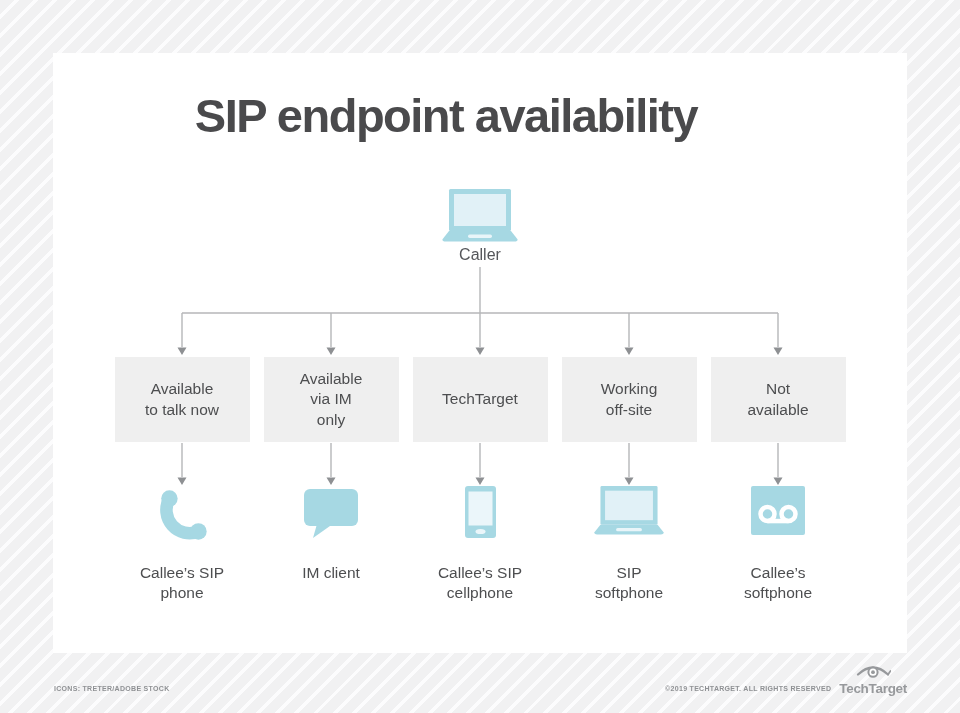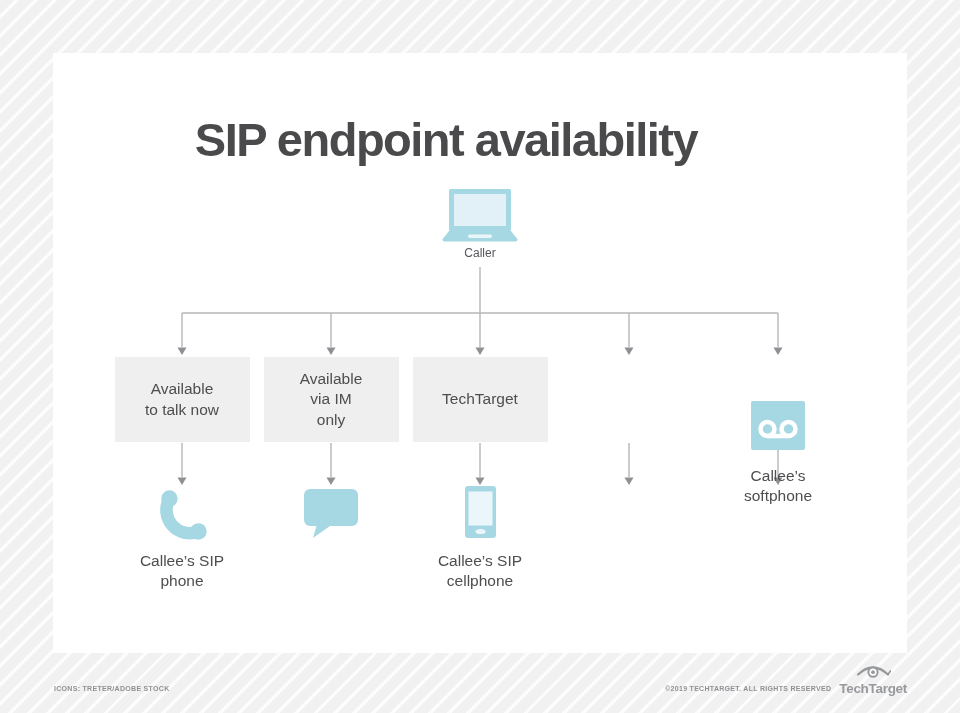--- a/index.html
+++ b/index.html
@@ -3,41 +3,41 @@
 <meta charset="utf-8">
 <style>
   html,body{margin:0;padding:0;background:#e8e8e9;}
   .stage{
     position:relative;width:960px;height:713px;overflow:hidden;
     font-family:"Liberation Sans",sans-serif;
     background:repeating-linear-gradient(135deg,#f1f1f2 0px,#f1f1f2 10px,#fcfcfd 10px,#fcfcfd 13.5px);
   }
   .card{position:absolute;left:53px;top:53px;width:854px;height:600px;background:#ffffff;}
   .page-title{
-    position:absolute;left:0;top:112px;width:892px;text-align:center;
+    position:absolute;left:0;top:88px;width:892px;text-align:center;
     font-size:47px;font-weight:bold;letter-spacing:-1.5px;color:#4a4a4c;
   }
   .caller-icon{position:absolute;left:442px;top:189px;width:76px;height:53px;}
   .caller-label{
     position:absolute;left:405px;top:246px;width:150px;text-align:center;
-    font-size:12px;color:#55565a;
+    font-size:16px;color:#55565a;
   }
   .connectors{position:absolute;left:0;top:0;pointer-events:none;}
   .connectors .wire{stroke:#b6b7b9;stroke-width:1.4;fill:none;}
   .connectors .arrowhead{fill:#8e9093;stroke:none;}
   .column{position:absolute;top:357px;width:150px;}
   .c1{left:107px}.c2{left:256px}.c3{left:405px}.c4{left:554px}.c5{left:703px}
   .status-box{
     width:135px;height:85px;margin:0 auto;background:#efefef;
     display:flex;align-items:center;justify-content:center;text-align:center;
     font-size:15.5px;line-height:1.3;color:#4d4e50;white-space:pre-line;
   }
   .icon-wrap{height:53px;margin-top:44px;display:flex;align-items:flex-start;justify-content:center;}
   .endpoint-label{
-    margin-top:12px;font-size:15.5px;line-height:1.28;color:#4d4e50;
+    margin-top:24px;font-size:15.5px;line-height:1.28;color:#4d4e50;
     text-align:center;white-space:pre-line;
   }
   .footer-credits{
     position:absolute;left:54px;top:685px;font-size:7px;font-weight:bold;
     letter-spacing:0.3px;color:#8f9194;
   }
   .footer-right{
     position:absolute;right:53px;top:662px;display:flex;align-items:flex-end;gap:8px;
   }
   .footer-copyright{
@@ -97,37 +97,54 @@
   <div class="column c2">
     <div class="status-box">Available
 via IM
 only</div>
     <div class="icon-wrap">
       <svg width="56" height="52" viewBox="0 0 56 52">
         <rect x="1" y="3" width="54" height="37" rx="6" fill="#a6d8e3"></rect>
         <path d="M14 38 L10 52 L27 40 Z" fill="#a6d8e3"></path>
       </svg>
     </div>
+    <div class="endpoint-label">IM client</div>
   </div>
 
   <div class="column c3">
     <div class="status-box">TechTarget</div>
     <div class="icon-wrap">
       <svg width="31" height="52" viewBox="0 0 31 52">
         <rect x="0" y="0" width="31" height="52" rx="3" fill="#a6d8e3"></rect>
         <rect x="3.5" y="5.5" width="24" height="34" fill="#ebf6fa"></rect>
         <ellipse cx="15.5" cy="45.5" rx="5" ry="2.6" fill="#ebf6fa"></ellipse>
       </svg>
     </div>
     <div class="endpoint-label">Callee’s SIP
 cellphone</div>
   </div>
 
+  <div class="column c4">
+    <div class="status-box">Working
+off-site</div>
+    <div class="icon-wrap">
+      <svg width="70" height="49" viewBox="0 0 76 53">
+        <rect x="7" y="0" width="62" height="42" rx="1.5" fill="#a6d8e3"></rect>
+        <rect x="12" y="5" width="52" height="32" fill="#e1f1f7"></rect>
+        <path d="M7 42 H69 L75.5 50.2 Q76 52.5 72.5 52.5 H3.5 Q0 52.5 0.5 50.2 Z" fill="#a6d8e3"></path>
+        <rect x="24" y="45.5" width="28" height="3.5" rx="1.7" fill="#e9f5f9"></rect>
+      </svg>
+    </div>
+    <div class="endpoint-label">SIP
+softphone</div>
+  </div>
 
   <div class="column c5">
+    <div class="status-box">Not
+available</div>
     <div class="icon-wrap">
       <svg width="54" height="50" viewBox="0 0 54 50">
         <rect x="0" y="0" width="54" height="49" rx="2" fill="#a6d8e3"></rect>
         <circle cx="16.5" cy="28" r="7" stroke="#ffffff" stroke-width="4.5" fill="none"></circle>
         <circle cx="37.5" cy="28" r="7" stroke="#ffffff" stroke-width="4.5" fill="none"></circle>
         <rect x="16.5" y="32.8" width="21" height="4.5" fill="#ffffff"></rect>
       </svg>
     </div>
     <div class="endpoint-label">Callee’s
 softphone</div>

